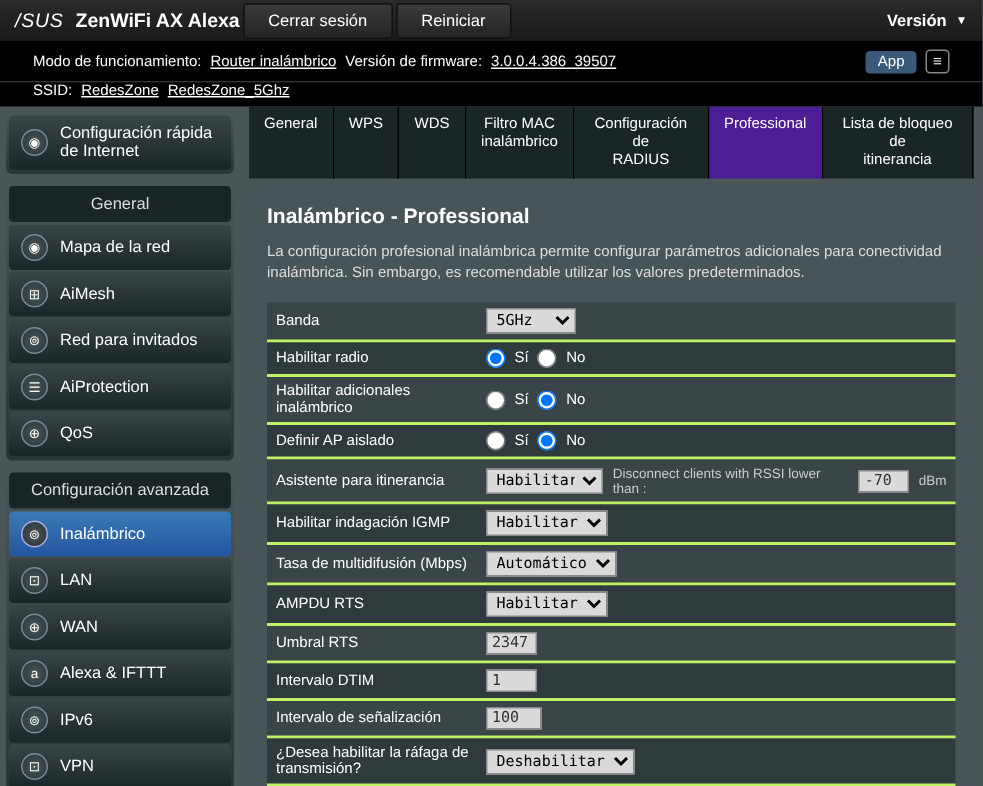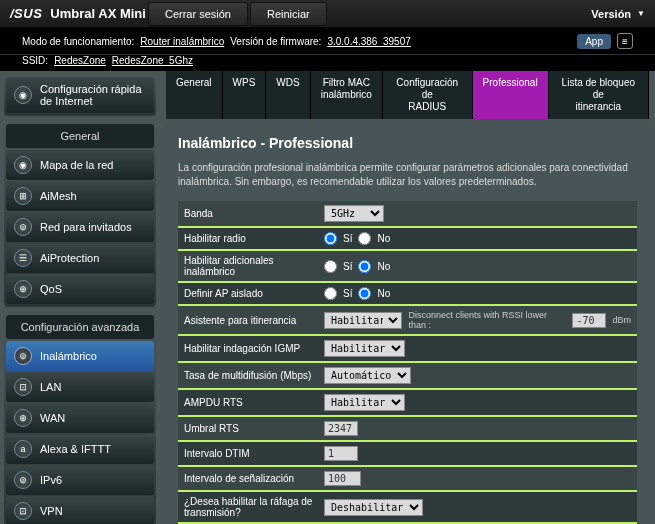--- a/index.html
+++ b/index.html
@@ -1,38 +1,38 @@
 <!DOCTYPE html>
 <html><head>
 <meta charset="utf-8">
 <style>
 *{box-sizing:border-box;margin:0;padding:0;font-family:Arial,sans-serif}
 body{background:#4a5558;width:655px;height:524px;overflow:hidden;font-size:11px;color:#fff}
 .topbar{background:linear-gradient(#2a2a2a,#1a1a1a);height:28px;display:flex;align-items:center;padding:0 10px;border-bottom:1px solid #000}
-.logo{font-weight:bold;font-size:13px;letter-spacing:0.5px;font-style:italic}
+.logo{font-weight:normal;font-size:13px;letter-spacing:0.5px;font-style:italic}
 .product{font-size:13px;margin-left:8px;font-weight:bold}
 .topbtn{background:linear-gradient(#3a3a3a,#242424);padding:5px 16px;margin-left:2px;border-radius:3px;font-size:11px;cursor:pointer;border:1px solid #111}
 .spacer{flex:1}
 .lang{display:flex;align-items:center;gap:6px;font-weight:bold}
 .lang-arrow{font-size:8px}
 .infobar{background:#000;padding:5px 22px;font-size:10px;display:flex;align-items:center;gap:6px;border-bottom:1px solid #333}
 .infobar a{color:#fff;text-decoration:underline}
 .appbtn{background:#3a5a7a;border-radius:3px;padding:2px 8px;font-size:10px;margin-left:6px}
 .main{display:flex;height:calc(100% - 58px)}
 .sidebar{width:160px;background:transparent;padding:4px}
 .side-group{background:linear-gradient(#4a5558,#2a3538);border-radius:4px;margin-bottom:6px;padding:2px}
 .side-head{text-align:center;padding:6px;font-size:11px;color:#ddd;background:#1a2528;border-radius:3px;margin-bottom:2px}
 .side-item{display:flex;align-items:center;gap:8px;padding:6px 8px;cursor:pointer;border-radius:3px;margin-bottom:1px;background:linear-gradient(#3a4548,#1a2528)}
 .side-item.active{background:linear-gradient(#3a7ab5,#2356a0)}
 .side-icon{width:18px;height:18px;border:1px solid #7a8a9a;border-radius:50%;display:flex;align-items:center;justify-content:center;font-size:9px;flex-shrink:0;background:radial-gradient(#4a5558,#2a3538)}
 .side-item.active .side-icon{border-color:#aad}
 .content{flex:1;padding:0 6px;overflow:hidden}
 .tabs{display:flex;gap:0;margin-bottom:4px}
 .tab{background:#1a2528;padding:6px 10px;font-size:10px;text-align:center;border-right:1px solid #000;cursor:pointer;line-height:1.2}
-.tab.active{background:#a21caf}
+.tab.active{background:#4c1d95}
 .panel{background:#485558;border-radius:5px;padding:12px;height:calc(100% - 36px);overflow-y:auto}
 .panel::-webkit-scrollbar{width:10px}
 .panel::-webkit-scrollbar-track{background:#2a3538}
 .panel::-webkit-scrollbar-thumb{background:#6a7578;border-radius:5px}
 .panel-title{font-size:14px;color:#fff;margin-bottom:10px;font-weight:bold}
 .panel-desc{font-size:10px;color:#ddd;line-height:1.4;margin-bottom:12px}
 .form-row{display:flex;align-items:center;padding:4px 6px;border-bottom:2px solid #bef264;min-height:22px}
 .form-row:nth-child(odd){background:#3a4548}
 .form-row:nth-child(even){background:#2f3a3d}
 .form-label{width:140px;font-size:10px;color:#fff;flex-shrink:0}
@@ -41,21 +41,21 @@
 input[type=text]{background:#dadada;border:1px solid #888;font-size:10px;padding:1px 3px;width:34px;font-family:monospace;color:#333}
 input[type=radio]{margin:0}
 .radio-lbl{font-size:10px}
 .hint{font-size:9px;color:#ccc}
 </style>
 </head>
 <body>
 
 <div class="topbar">
   <span class="logo">/SUS</span>
-  <span class="product">Umbral AX Mini</span>
+  <span class="product">ZenWiFi AX Alexa</span>
   <span class="topbtn">Cerrar sesión</span>
   <span class="topbtn">Reiniciar</span>
   <span class="spacer"></span>
   <span class="lang">
     <span>Versión</span>
     <span class="lang-arrow">▼</span>
   </span>
 </div>
 
 <div class="infobar">

